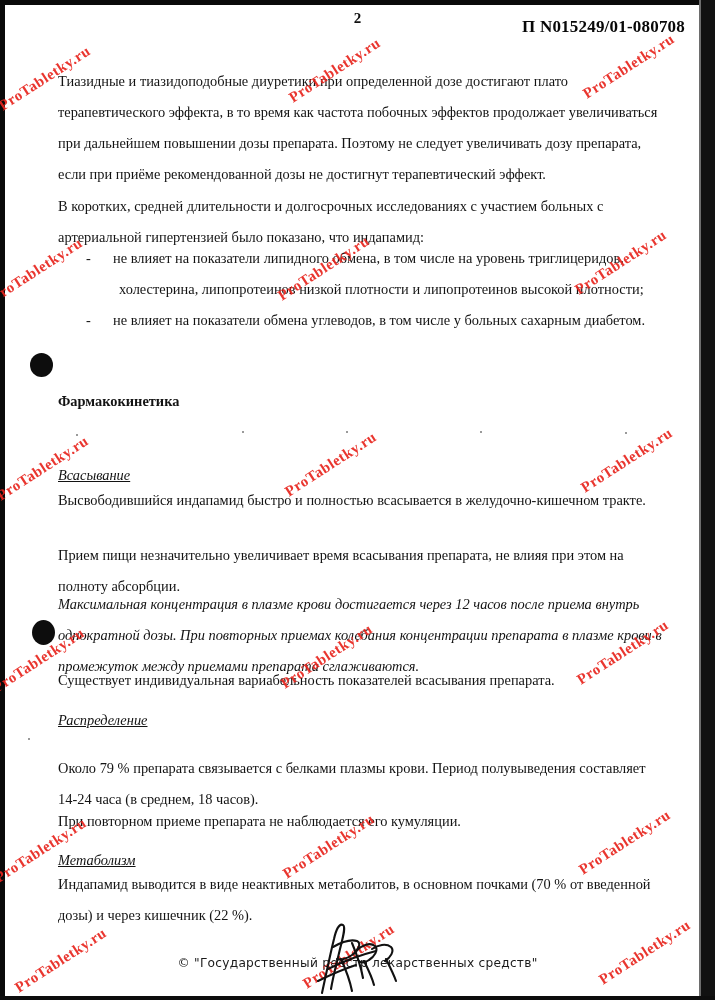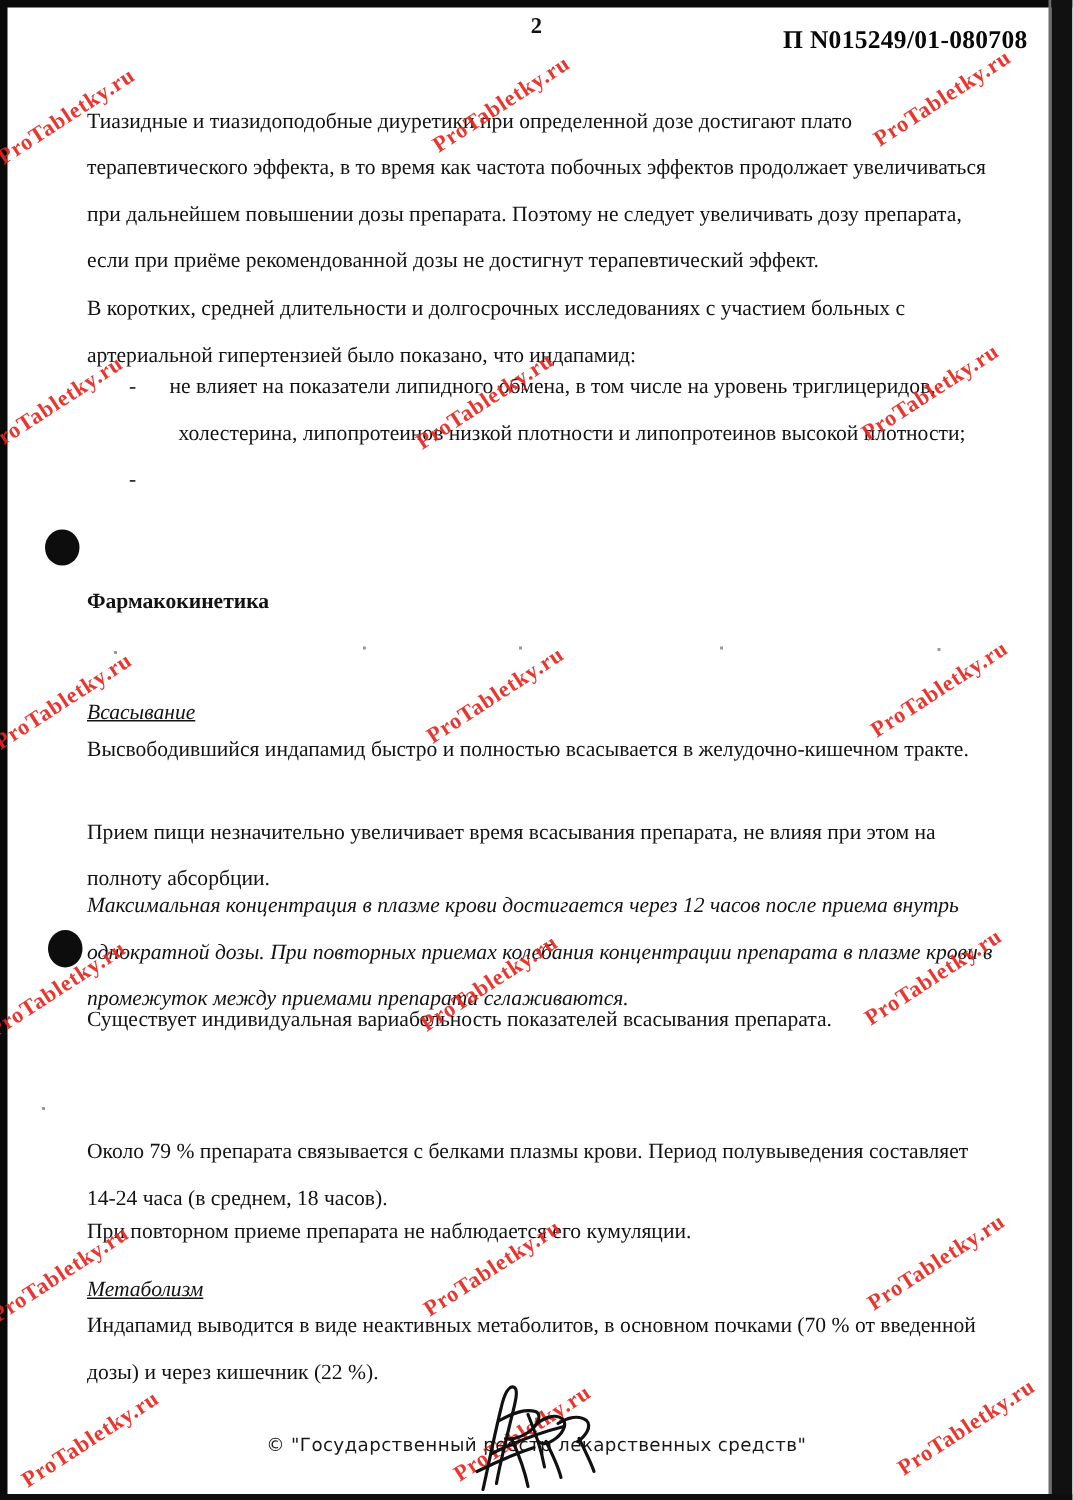--- a/index.html
+++ b/index.html
@@ -240,20 +240,21 @@
 
     <div class="body-block" style="top:243px;">
       <ul class="bullets">
         <li>
           <span class="dash">-</span>
           <span>не влияет на показатели липидного обмена, в том числе на уровень триглицеридов,</span>
           <span class="cont">холестерина, липопротеинов низкой плотности и липопротеинов высокой плотности;</span>
         </li>
         <li>
           <span class="dash">-</span>
+          <span>не влияет на показатели обмена углеводов, в том числе у больных сахарным диабетом.</span>
         </li>
       </ul>
     </div>
 
     <div class="body-block" style="top:342px;">
       <div class="sec-head-bold">Фармакокинетика</div>
     </div>
 
     <div class="body-block" style="top:460px;">
       <div class="sec-head-italic">Всасывание</div>
@@ -264,20 +265,23 @@
     <div class="body-block" style="top:540px;">
       <p class="para">Прием пищи незначительно увеличивает время всасывания препарата, не влияя при этом на полноту абсорбции.</p>
     </div>
     <div class="body-block" style="top:589px;font-style:italic;">
       <p class="para">Максимальная концентрация в плазме крови достигается через 12 часов после приема внутрь однократной дозы. При повторных приемах колебания концентрации препарата в плазме крови в промежуток между приемами препарата сглаживаются.</p>
     </div>
     <div class="body-block" style="top:665px;">
       <p class="para">Существует индивидуальная вариабельность показателей всасывания препарата.</p>
     </div>
 
+    <div class="body-block" style="top:705px;">
+      <div class="sec-head-italic">Распределение</div>
+    </div>
     <div class="body-block" style="top:753px;">
       <p class="para">Около 79 % препарата связывается с белками плазмы крови. Период полувыведения составляет 14-24 часа (в среднем, 18 часов).</p>
     </div>
     <div class="body-block" style="top:806px;">
       <p class="para">При повторном приеме препарата не наблюдается его кумуляции.</p>
     </div>
 
     <div class="body-block" style="top:845px;">
       <div class="sec-head-italic">Метаболизм</div>
     </div>

